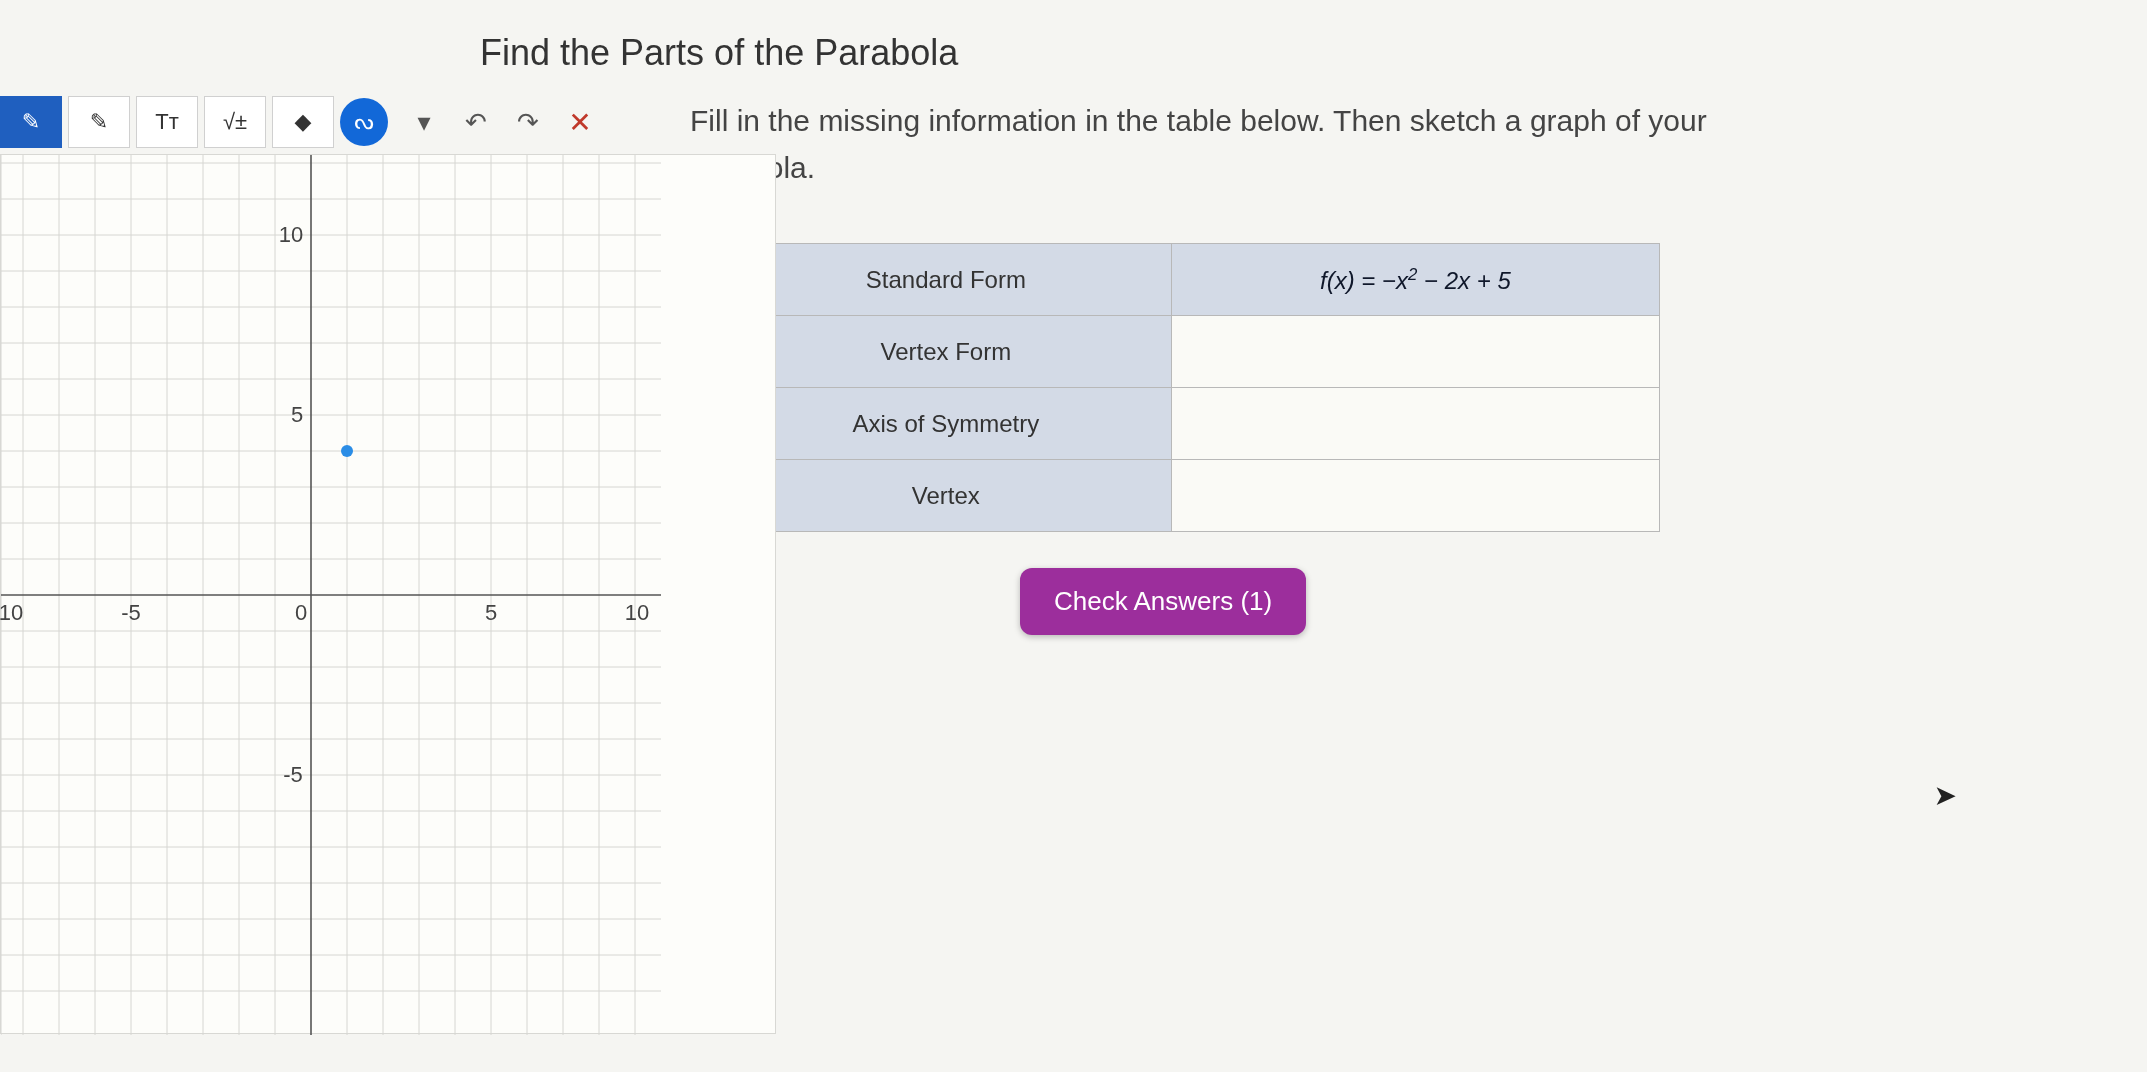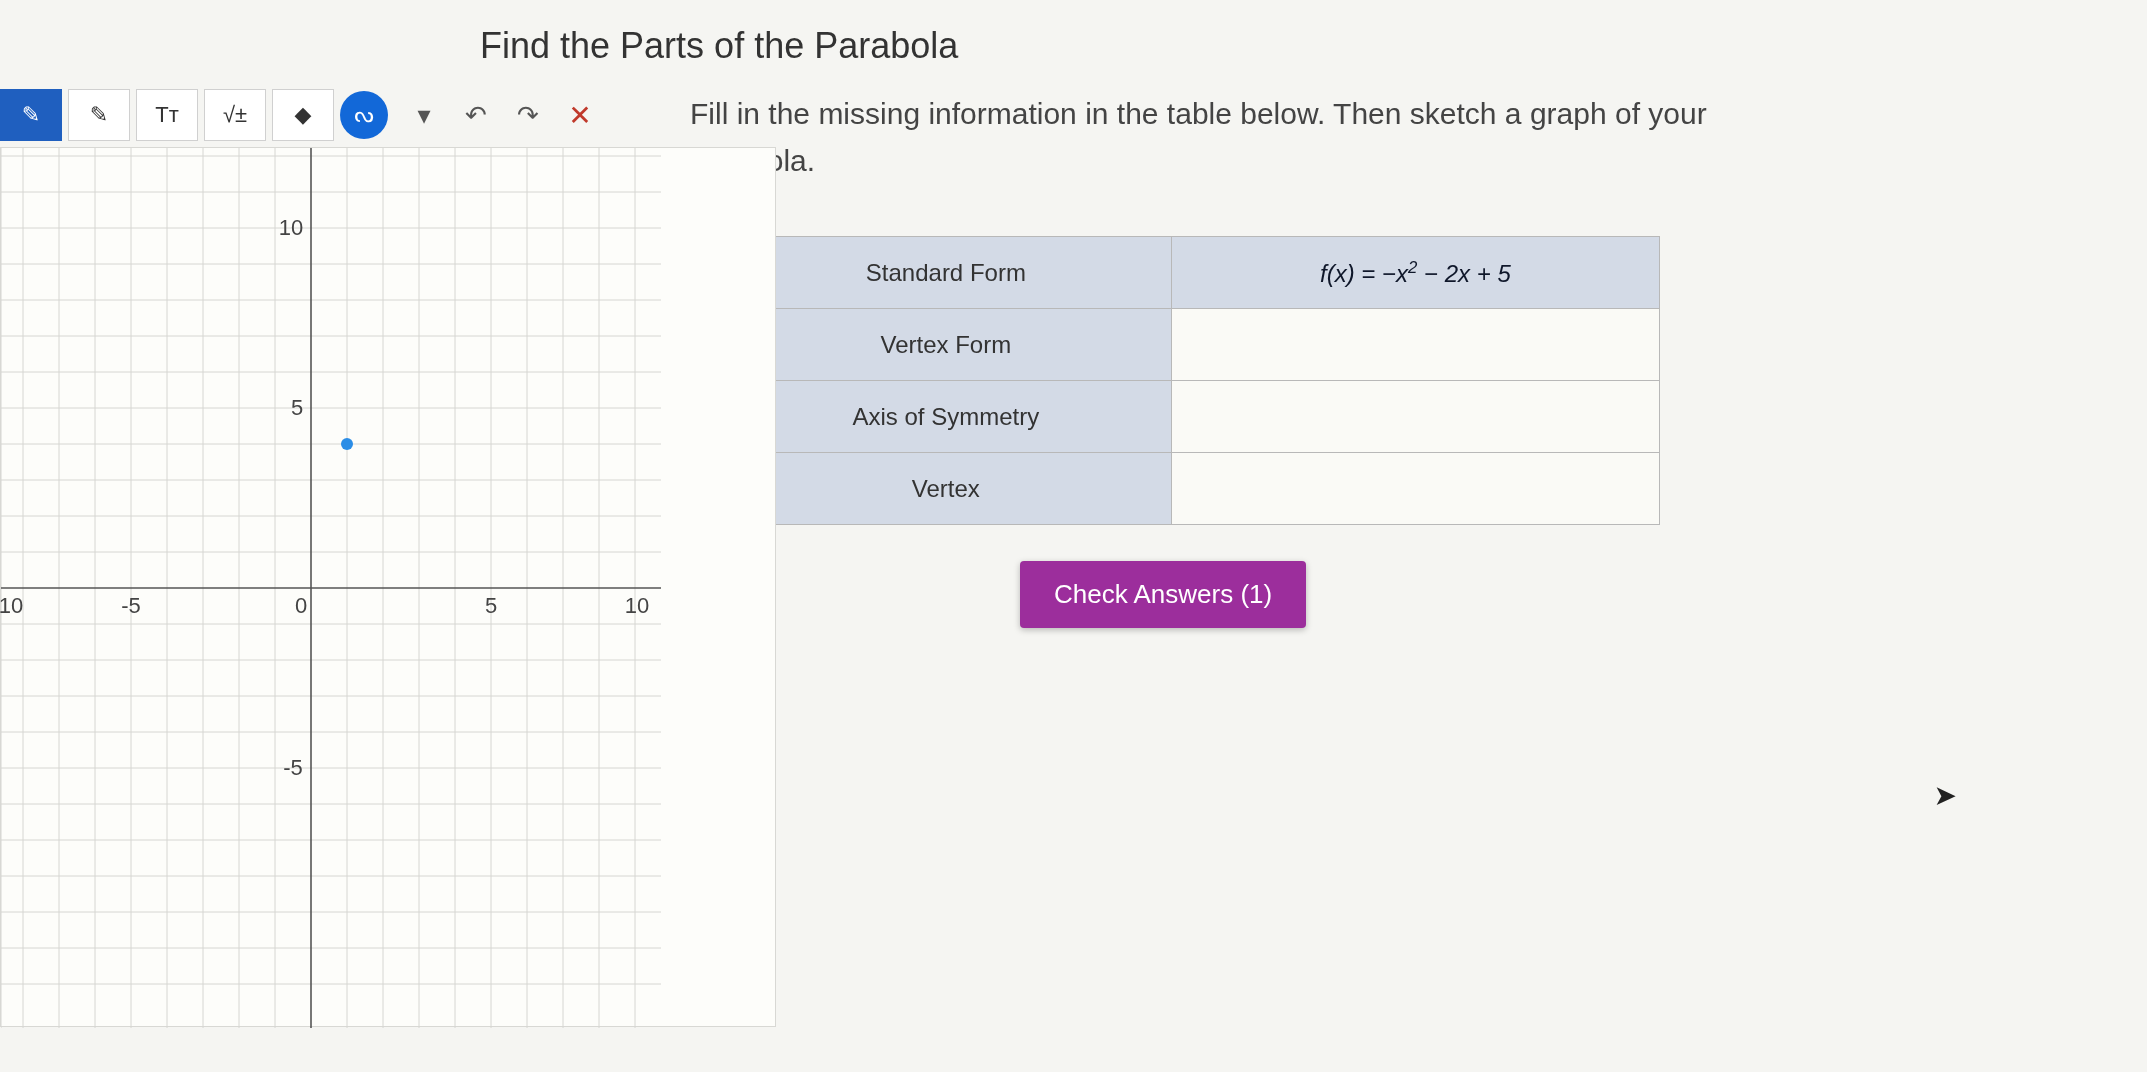--- a/index.html
+++ b/index.html
@@ -9,21 +9,21 @@
       width: 2147px;
       height: 1072px;
       overflow: hidden;
       color: #333;
     }
     .page-title {
       font-size: 36px;
       font-weight: 400;
       color: #333;
       text-align: left;
-      padding: 25px 0 20px 480px;
+      padding: 32px 0 20px 480px;
     }
     .main-row {
       display: flex;
       align-items: flex-start;
     }
     
     .toolbar {
       display: flex;
       align-items: center;
       gap: 0;
@@ -142,21 +142,21 @@
     .fx-expr { font-style: italic; }
     .fx-expr sup { font-size: 0.7em; }
     .check-btn {
       display: block;
       margin: 36px auto 0 330px;
       background: #9c2e9c;
       color: #fff;
       border: none;
       padding: 18px 34px;
       font-size: 26px;
-      border-radius: 4px;
+      border-radius: 12px;
       cursor: pointer;
       box-shadow: 0 2px 6px rgba(0,0,0,0.25);
     }
     .cursor-arrow {
       position: absolute;
       right: 190px;
       bottom: 260px;
       font-size: 28px;
       color: #222;
     }

